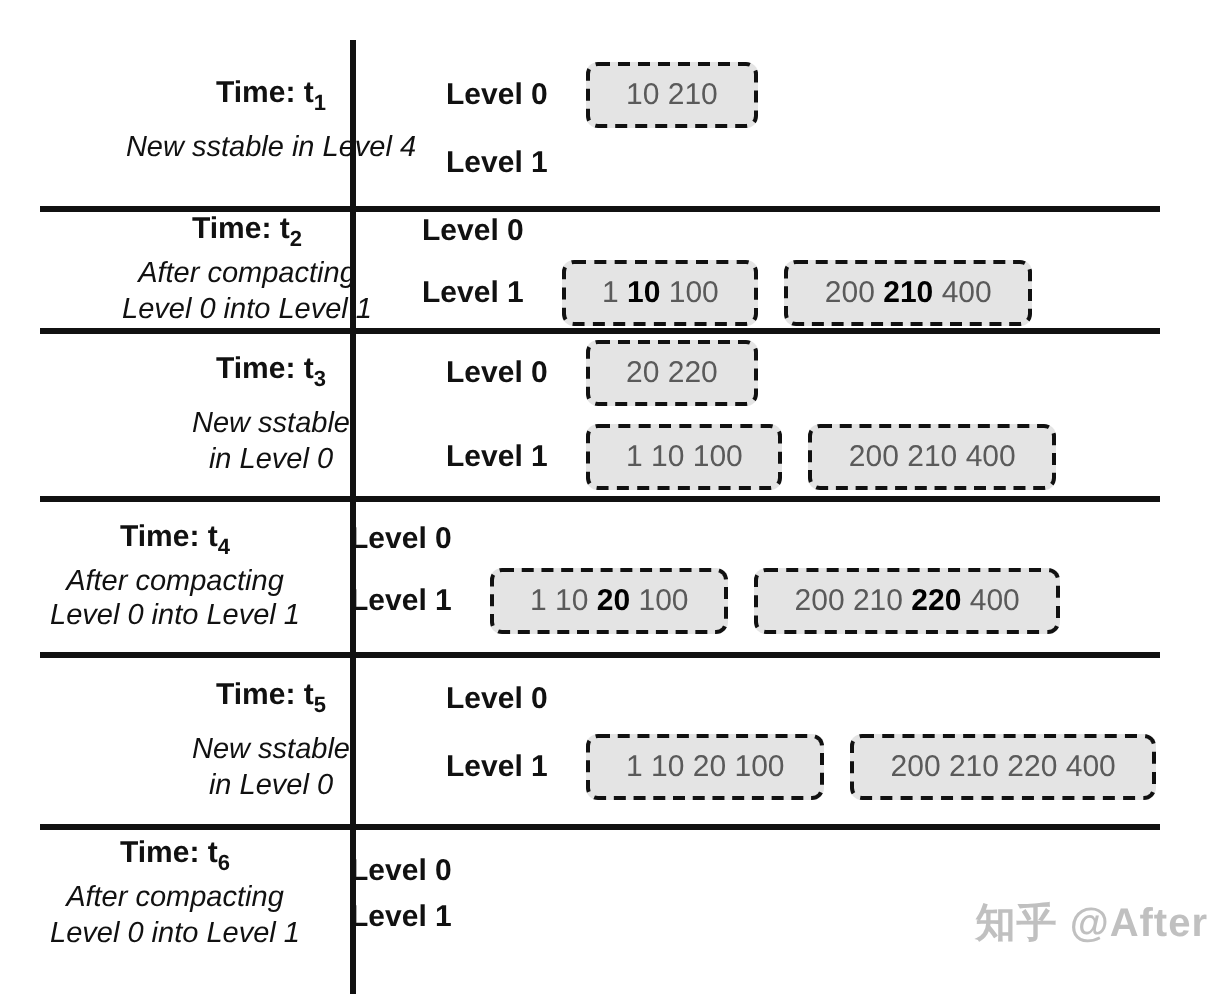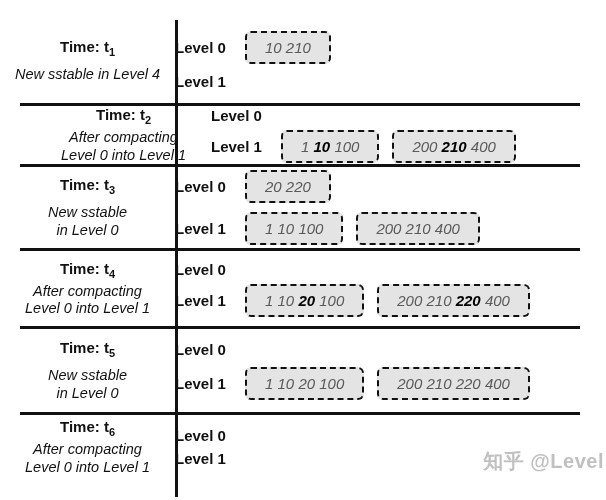--- a/index.html
+++ b/index.html
@@ -8,21 +8,21 @@
     font-family:"Liberation Sans", sans-serif; color:#111;
   }
   .diagram { position:relative; width:606px; height:500px; box-sizing:border-box; padding-top:18px; }
   .vline { position:absolute; left:175px; top:20px; width:3px; height:477px; background:var(--line,#111); }
   .divider { height:3px; background:var(--line,#111); margin:0 26px 0 20px; }
   .section { display:flex; box-sizing:border-box; }
   .left {
     width:175px; flex:0 0 auto; display:flex; flex-direction:column;
     justify-content:center; align-items:center; text-align:center;
   }
-  .typeA .left { gap:8px; }
+  .typeA .left { gap:8px;padding-left:48px; }
   .typeB .left { gap:3px; }
   .time-title { font-weight:bold; font-size:15px; white-space:nowrap; }
   .time-title sub { font-size:11px; }
   .desc { font-style:italic; font-size:14.5px; line-height:1.18; }
   .right {
     flex:1; display:flex; flex-direction:column; justify-content:center;
     box-sizing:border-box;
   }
   .typeA .right { gap:9px; }
   .typeB .right { gap:6px; }
@@ -30,21 +30,20 @@
   .level-label { font-weight:bold; font-size:15px; width:70px; flex:0 0 auto; }
   .boxes { display:flex; gap:13px; }
   .box {
     background:var(--box-fill,#e4e4e4);
     border:2.5px dashed var(--box-border,#111);
     border-radius:6px;
     padding:4px 18px;
     font-size:15px; line-height:1.4;
     color:var(--num,#5a5a5a);
     white-space:nowrap;
-    font-style:italic;
   }
   .box .b { font-weight:bold; color:var(--num-bold,#000); }
   .watermark {
     position:absolute; top:448px; right:2px; z-index:5;
     font-size:20px; font-weight:bold; color:rgba(185,185,185,0.9);
     letter-spacing:0.5px; pointer-events:none;
   }
 </style>
 </head>
 <body>
@@ -174,14 +173,14 @@
         <div class="right">
           <div class="level-row l0">
             <div class="level-label">Level 0</div>
           </div>
           <div class="level-row l1">
             <div class="level-label">Level 1</div>
           </div>
         </div>
       </div>
     </div>
-  <div class="watermark">知乎 @Level</div>
+  <div class="watermark">知乎 @After</div>
 </div>
 
 </body></html>

